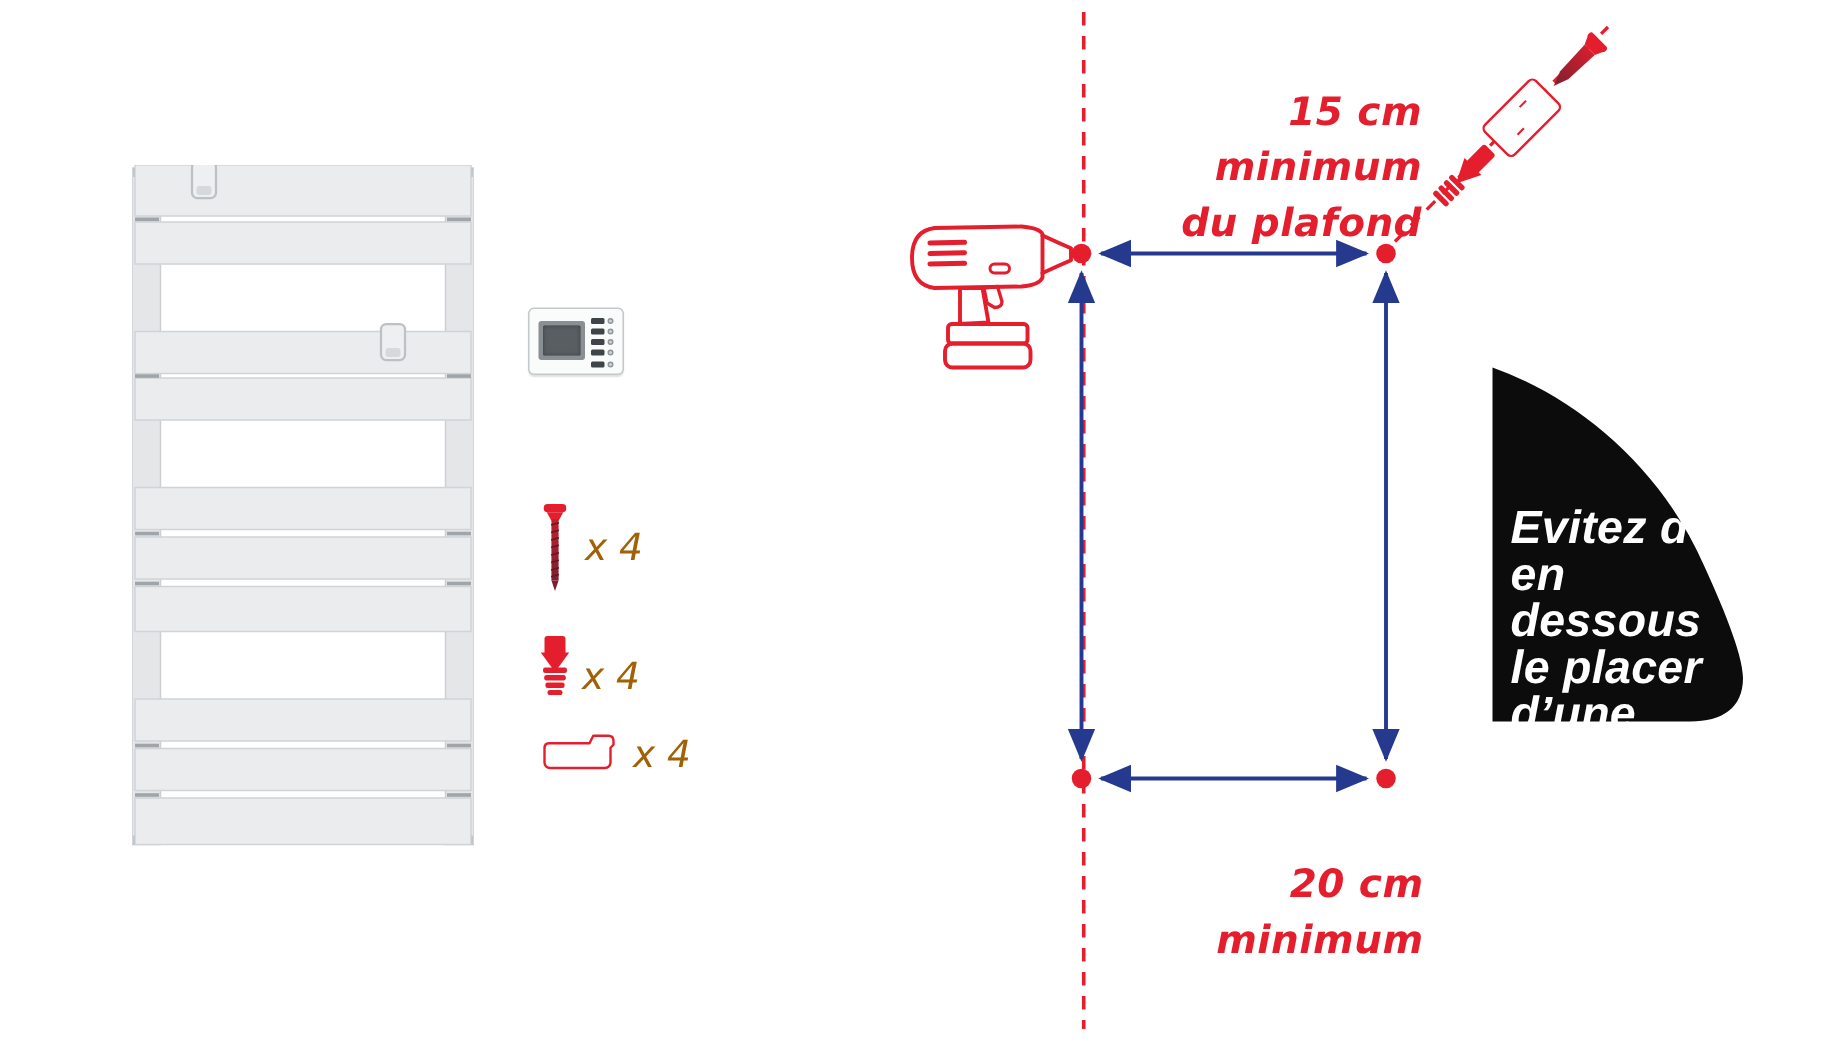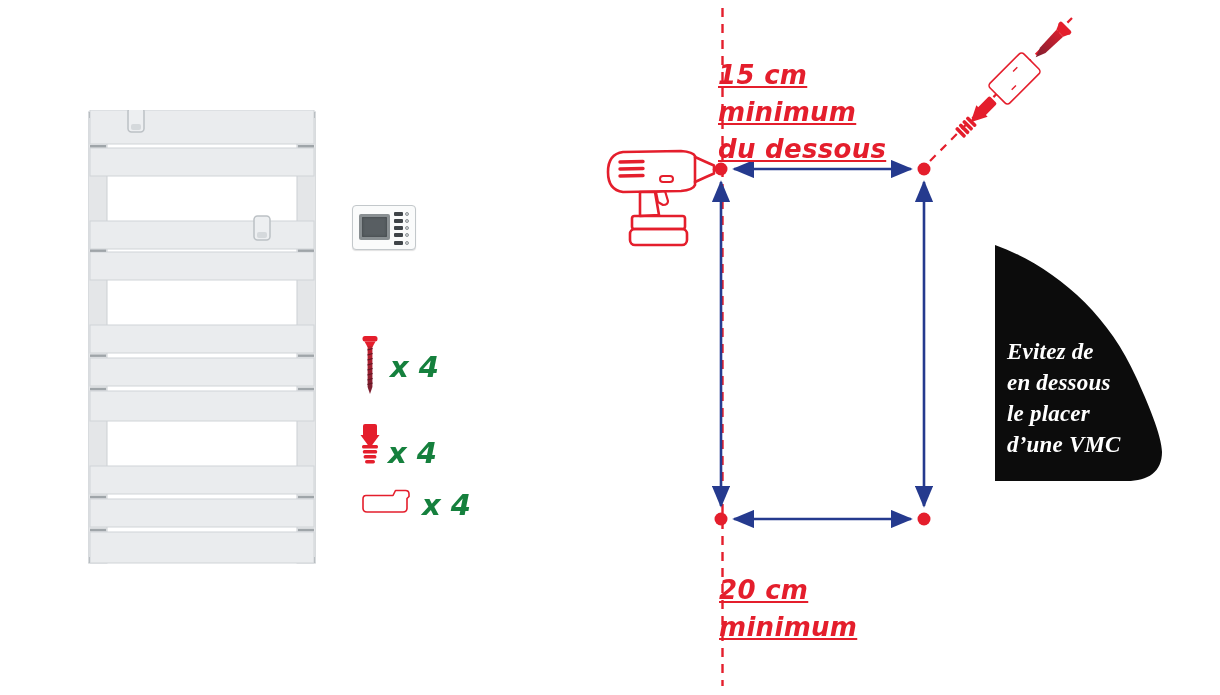--- a/index.html
+++ b/index.html
@@ -3,44 +3,44 @@
 <meta charset="utf-8">
 <style>
   html,body{margin:0;padding:0;}
   body{width:1220px;height:695px;background:#ffffff;overflow:hidden;
        font-family:"Liberation Sans","DejaVu Sans",sans-serif;}
   #stage{position:relative;width:1220px;height:695px;background:#ffffff;}
   .abs{position:absolute;}
 
   
   .hand{font-family:"DejaVu Sans",sans-serif;font-style:italic;font-weight:bold;
-        letter-spacing:.3px;text-align:left;line-height:37px;text-decoration:underline;}
+        letter-spacing:.3px;text-align:right;line-height:37px;}
   .red-note{color:#e41e2c;font-size:26px;}
   .blue-note{color:#2b3a8c;font-size:25px;}
-  .count-label{color:#15803d;font-size:29px;font-style:italic;font-weight:bold;
+  .count-label{color:#a16207;font-size:25px;font-style:italic;font-weight:normal;
                font-family:"DejaVu Sans",sans-serif;}
 
   
   .thermo{left:352px;top:205px;width:62px;height:43px;background:#fafbfb;
           border:1.5px solid #c3c8cb;border-radius:4px;box-shadow:0 1px 1px rgba(0,0,0,.12);}
   .thermo .lcd{position:absolute;left:6px;top:8px;width:31px;height:26px;
                background:#898f92;border-radius:2px;}
   .thermo .lcd-inner{position:absolute;left:3px;top:3px;width:25px;height:20px;
                background:#585e62;border-radius:1px;box-shadow:inset 0 0 3px #3c4144;}
   .thermo .btncol{position:absolute;left:41px;top:5px;width:18px;height:34px;
                   display:flex;flex-direction:column;justify-content:space-between;}
   .thermo .btnrow{display:flex;align-items:center;gap:2px;height:5px;}
   .thermo .btnrow .bar{width:9px;height:4px;background:#3f4448;border-radius:1px;}
   .thermo .btnrow .pip{width:4px;height:4px;background:#cfd3d6;border:1px solid #8f9598;
                        border-radius:50%;box-sizing:border-box;}
 
   
-  .vmc-text{left:1007px;top:336px;width:150px;color:#ffffff;font-size:23px;
+  .vmc-text{left:1007px;top:336px;width:150px;color:#ffffff;font-size:31px;
             line-height:31px;text-align:left;font-style:italic;font-weight:bold;
-            font-family:Liberation Serif, serif;letter-spacing:.2px;}
+            font-family:Liberation Sans, sans-serif;letter-spacing:.2px;}
   svg{display:block;}
 </style>
 </head>
 <body>
 
 <div id="stage">
 
   <svg class="abs" style="left:88px;top:110px;" width="228" height="455" viewBox="0 0 228 455">
 
     <g>
@@ -233,21 +233,21 @@
     <path d="M53,45 L62,44 L65,54 Q65,58 60,58 L55,55 Z" stroke-width="2.2"></path>
 
     <path d="M37,45 L52,45 L56,68 L37,69 Z"></path>
 
     <rect x="29" y="69" width="53" height="13" rx="2.5"></rect>
     <rect x="27" y="82" width="57" height="16" rx="5"></rect>
   </svg>
 
   <div class="abs hand red-note" style="left:718px;top:57px;width:230px;">
     <div>15 cm minimum</div>
-    <div>du dessous</div>
+    <div>du plafond</div>
   </div>
 
   <div class="abs hand red-note" style="left:719px;top:572px;width:230px;">
     <div>20 cm minimum</div>
   </div>
 
   <svg class="abs" style="left:993px;top:243px;" width="178" height="242" viewBox="0 0 178 242">
     <path d="M2,2 C 58,22 114,68 143,134 C 154,158 169,193 169,209 C 169,229 155,238 134,238 L2,238 Z" fill="#0c0c0c"></path>
   </svg>
   <div class="abs vmc-text">

